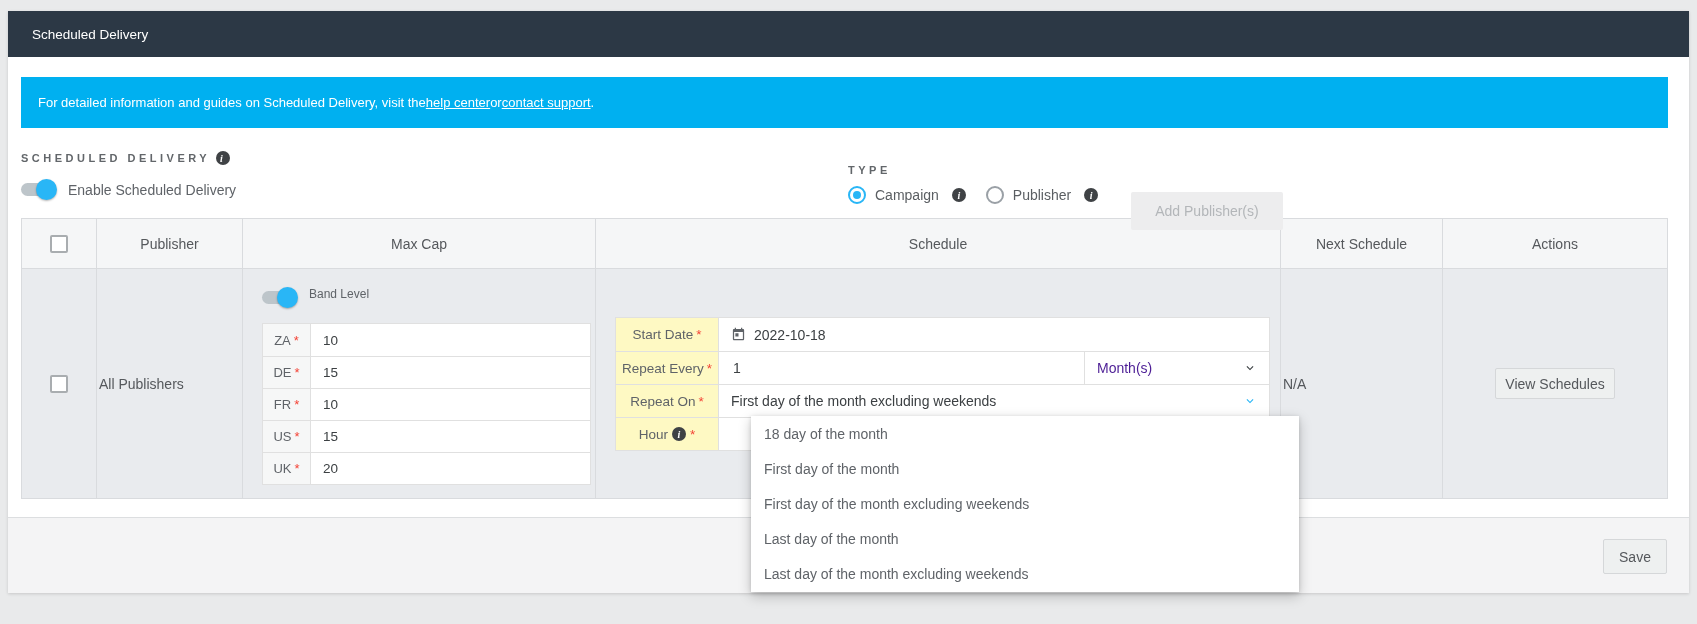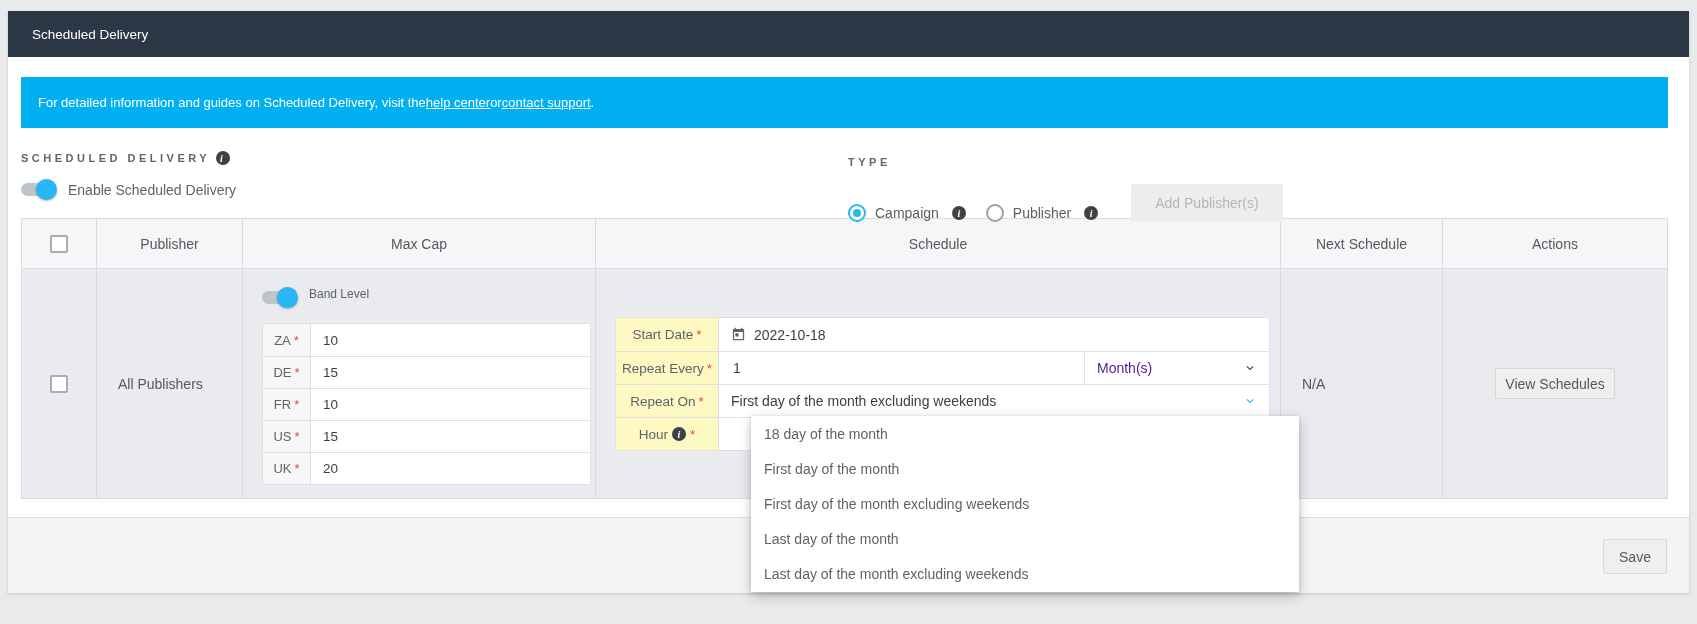--- a/index.html
+++ b/index.html
@@ -38,39 +38,39 @@
     font-size:10px; font-weight:700; font-family:"Liberation Serif", serif; font-style:italic;
     display:inline-flex; align-items:center; justify-content:center;
     margin-left:6px; flex:0 0 auto;
   }
   .toggle-row { display:flex; align-items:center; margin-top:9px; height:29px; font-size:14px; color:#5f6368; }
   .switch { position:relative; width:34px; height:21px; flex:0 0 auto; cursor:pointer; }
   .switch .track { position:absolute; left:0; top:4px; width:34px; height:13px; border-radius:7px; background:#bdc5ca; }
   .switch .knob  { position:absolute; right:-2px; top:0; width:21px; height:21px; border-radius:50%; background:#29b6f6; box-shadow:0 1px 2px rgba(0,0,0,0.3); }
   .switch + span { margin-left:13px; }
   
-  .type-block { position:absolute; left:827px; top:4px; }
-  .radio-row { display:flex; align-items:flex-end; margin-top:8px; }
+  .type-block { position:absolute; left:827px; top:12px; }
+  .radio-row { display:flex; align-items:flex-start; margin-top:8px; }
   .radio { width:18px; height:18px; border-radius:50%; border:2px solid #9aa0a6; position:relative; flex:0 0 auto; cursor:pointer; background:#fff; }
   .radio.selected { border-color:#29b6f6; }
   .radio.selected::after { content:""; position:absolute; left:3px; top:3px; width:8px; height:8px; border-radius:50%; background:#29b6f6; }
   .radio-label { margin:0 7px 0 9px; font-size:14px; color:#5a5e62; }
   .radio-group { display:flex; align-items:center; margin-right:20px; }
   .btn { background:#eef0f0; border:1px solid #d5d7d9; color:#55585c; font-size:14px; border-radius:2px; font-family:inherit; cursor:pointer; }
   .btn-add { height:38px; padding:0 24px; margin-left:13px; background:#ededee; border:none; color:#b3b6b9;margin-top:6px; }
   
   .tbl { margin:18px 0 0 13px; width:1647px; border:1px solid #d9dbde; }
   .tr { display:flex; }
   .tr-head { height:50px; background:#f5f6f7; border-bottom:1px solid #d9dbde; }
   .tr-body { height:229px; background:#e9ebee; }
   .td { display:flex; align-items:center; justify-content:center; font-size:14px; color:#55585c; }
   .td + .td { border-left:1px solid #d9dbde; }
   .c-check{width:74px}.c-pub{width:146px}.c-cap{width:353px}.c-sched{width:685px}.c-next{width:162px}.c-act{width:225px}
   .checkbox { width:18px; height:18px; background:#fff; border:2px solid #a9adb0; border-radius:2px; cursor:pointer; }
-  .td-left { justify-content:flex-start; padding-left:21px; }
+  .td-left { justify-content:flex-start; padding-left:2px; }
   
   .cell-cap { flex-direction:column; align-items:flex-start; justify-content:flex-start; padding:18px 0 0 19px; }
   .band-row { display:flex; align-items:flex-start; height:21px; font-size:12px; color:#5f6368; }
   .cap-table { margin-top:15px; width:329px; border:1px solid #e0e0e0; background:#14b8a6; }
   .cap-row { display:flex; height:32px; }
   .cap-row + .cap-row { border-top:1px solid #e0e0e0; }
   .cap-label { width:48px; background:#f6f7f7; border-right:1px solid #e0e0e0; display:flex; align-items:center; justify-content:center; font-size:13px; color:#5f6368; }
   .cap-input { flex:1; border:none; outline:none; background:#fff; padding-left:12px; font-size:13.5px; color:#3c4043; font-family:Liberation Sans, sans-serif; min-width:0; }
   .req { color:#f44336; margin-left:3px; }
   

